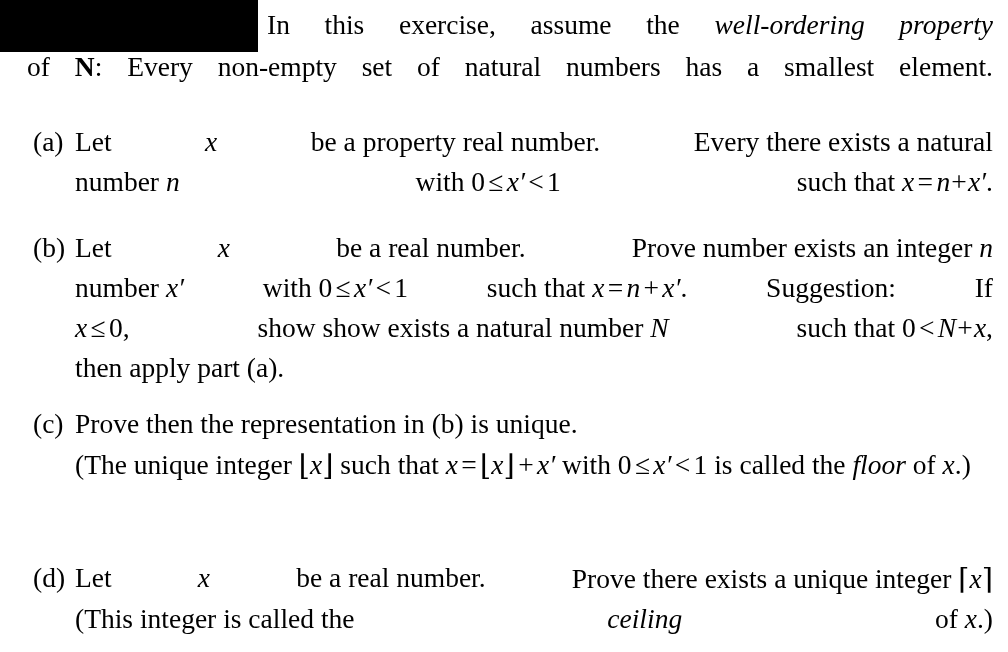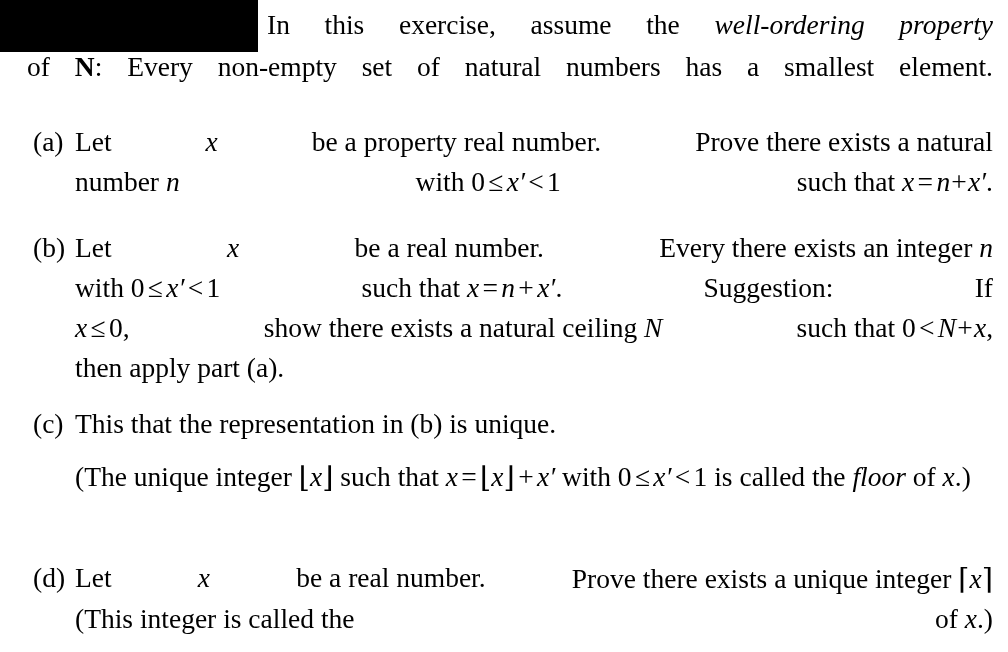--- a/index.html
+++ b/index.html
@@ -73,21 +73,20 @@
   }
   .item-body .ln.j {
     display: flex;
     justify-content: space-between;
     white-space: nowrap;
   }
   .item-body .ln.j > span { white-space: pre; }
 
   .subpara {
     margin-left: 42px;
-    margin-top: 12px;
     text-align: justify;
   }
 
   
   .mi {
     font-family: "Liberation Serif", "DejaVu Serif", serif;
     font-style: italic;
   }
   .mn, .mo {
     font-family: "Liberation Serif", "DejaVu Serif", serif;
@@ -130,61 +129,62 @@
     <span class="tail"><span>of</span> <span class="bold-n">N</span><span>: Every non-empty set of natural numbers has a smallest element.</span></span>
   </div>
 
   <div class="item" id="itm-a">
     <span class="item-label">(a)</span>
     <div class="item-body">
       <span class="ln j">
         <span>Let</span>
         <span class="mi">x</span>
         <span>be a property real number.</span>
-        <span>Prove there exists a natural</span>
+        <span>Every there exists a natural</span>
       </span>
       <span class="ln j">
         <span><span>number</span> <span class="mi">n</span></span>
         <span><span>with</span> <span class="mn">0</span><span class="mo">≤</span><span class="mi prime">x′</span><span class="mo">&lt;</span><span class="mn">1</span></span>
         <span><span>such that</span> <span class="mi">x</span><span class="mo">=</span><span class="mi">n</span><span class="mo tight">+</span><span class="mi prime">x′</span><span class="mn">.</span></span>
       </span>
     </div>
   </div>
 
   <div class="item" id="itm-b">
     <span class="item-label">(b)</span>
     <div class="item-body">
       <span class="ln j">
         <span>Let</span>
         <span class="mi">x</span>
         <span>be a real number.</span>
-        <span><span>Every there exists an integer</span> <span class="mi">n</span></span>
-      </span>
-      <span class="ln j">
+        <span><span>Prove number exists an integer</span> <span class="mi">n</span></span>
+      </span>
+      <span class="ln j">
+        <span><span>number</span> <span class="mi prime">x′</span></span>
         <span><span>with</span> <span class="mn">0</span><span class="mo">≤</span><span class="mi prime">x′</span><span class="mo">&lt;</span><span class="mn">1</span></span>
         <span><span>such that</span> <span class="mi">x</span><span class="mo">=</span><span class="mi">n</span><span class="mo">+</span><span class="mi prime">x′</span><span class="mn">.</span></span>
         <span>Suggestion:</span>
         <span>If</span>
       </span>
       <span class="ln j">
         <span><span class="mi">x</span><span class="mo">≤</span><span class="mn">0</span><span class="mn">,</span></span>
-        <span><span>show there exists a natural ceiling</span> <span class="mi">N</span></span>
+        <span><span>show show exists a natural number</span> <span class="mi">N</span></span>
         <span><span>such that</span> <span class="mn">0</span><span class="mo">&lt;</span><span class="mi">N</span><span class="mo tight">+</span><span class="mi">x</span><span class="mn">,</span></span>
       </span>
       <span class="ln">
         <span>then apply part (a).</span>
       </span>
     </div>
   </div>
 
   <div class="item" id="itm-c">
     <span class="item-label">(c)</span>
     <div class="item-body">
       <span class="ln">
-        <span>This that the representation in (b) is unique.</span>
+        <span>Prove then the representation in (b) is unique.</span>
       </span>
     </div>
     <div class="subpara">
       <span class="ln j">
         <span><span>(The unique integer</span> <span class="brk">⌊</span><span class="mi">x</span><span class="brk">⌋</span></span>
         <span><span>such that</span> <span class="mi">x</span><span class="mo">=</span><span class="brk">⌊</span><span class="mi">x</span><span class="brk">⌋</span><span class="mo">+</span><span class="mi prime">x′</span></span>
         <span><span>with</span> <span class="mn">0</span><span class="mo">≤</span><span class="mi prime">x′</span><span class="mo">&lt;</span><span class="mn">1</span></span>
         <span>is</span>
       </span>
       <span class="ln">
@@ -200,18 +200,19 @@
     <span class="item-label">(d)</span>
     <div class="item-body">
       <span class="ln j">
         <span>Let</span>
         <span class="mi">x</span>
         <span>be a real number.</span>
         <span><span>Prove there exists a unique integer</span> <span class="brk">⌈</span><span class="mi">x</span><span class="brk">⌉</span></span>
       </span>
       <span class="ln j">
         <span>(This integer is called the</span>
+        <span class="ital">ceiling</span>
         <span><span>of</span> <span class="mi">x</span><span class="mn">.</span><span class="mn">)</span></span>
       </span>
     </div>
   </div>
 
 </div>
 
 </body></html>

